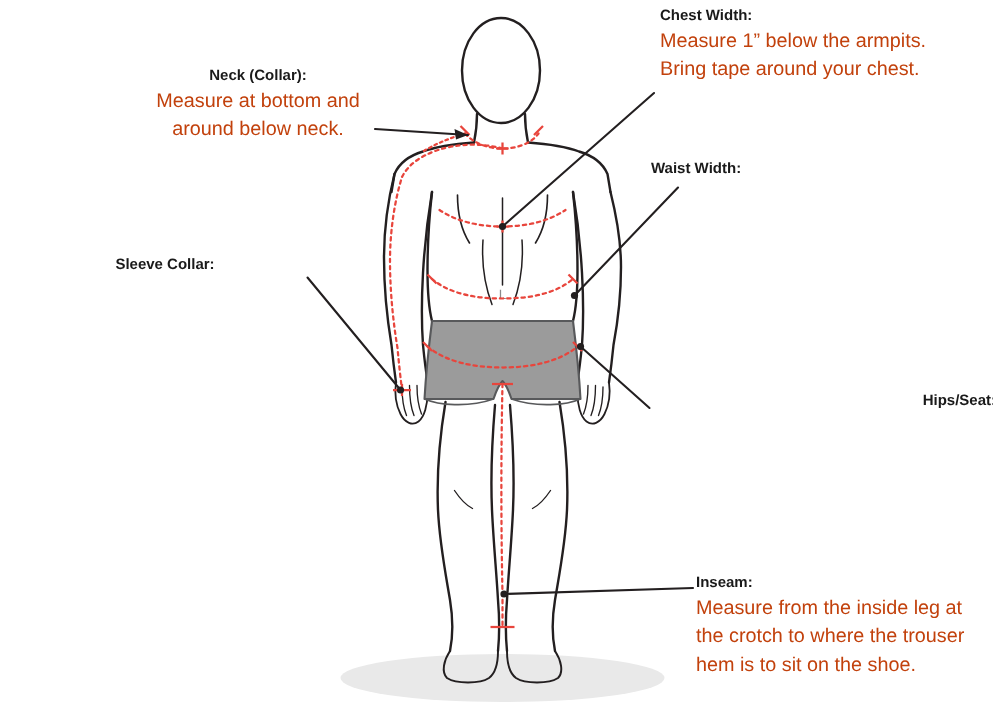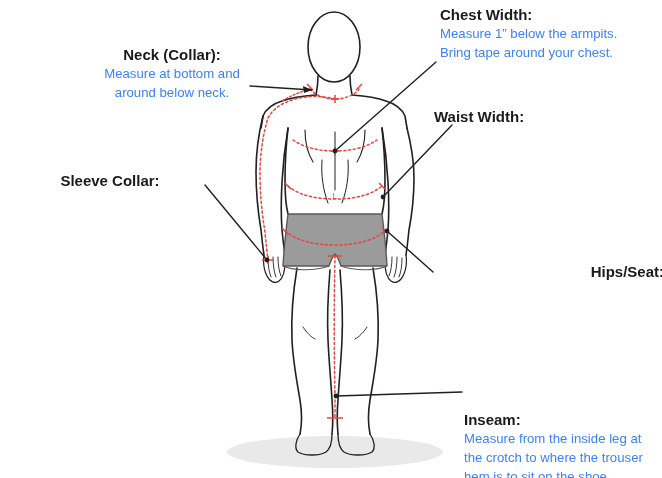--- a/index.html
+++ b/index.html
@@ -24,41 +24,41 @@
     top: 0;
     width: 662px;
     height: 478px;
   }
   .callout {
     position: absolute;
     color: #231f20;
   }
   .callout .title {
     font-weight: bold;
-    font-size: 15px;
+    font-size: 10px;
     line-height: 1.42;
     display: block;
     color: #1a1a1a;
   }
   .callout .body {
     font-size: 13.2px;
     line-height: 1.42;
     display: block;
-    color: #3b82f6;
+    color: #c2410c;
   }
   .align-right { text-align: center; }
   .align-left  { text-align: left; }
 
   
   #callout-neck    { left: 96px;  top: 44px;  width: 152px; }
   #callout-chest   { left: 440px; top: 4px;   width: 210px; }
   #callout-waist   { left: 434px; top: 106px; width: 212px; }
   #callout-sleeve  { left: 4px;   top: 170px; width: 212px; }
   #callout-hips    { left: 464px; top: 261px; width: 200px; text-align: right; }
-  #callout-inseam  { left: 464px; top: 382px; width: 194px; margin-top: 27px; }
+  #callout-inseam  { left: 464px; top: 382px; width: 194px; }
 </style>
 </head>
 <body>
 
 <div id="stage">
 
   <svg id="figure-svg" viewBox="0 0 662 478">
 
     <ellipse cx="335" cy="452" rx="108" ry="16" fill="#e9e9e9"></ellipse>
 

